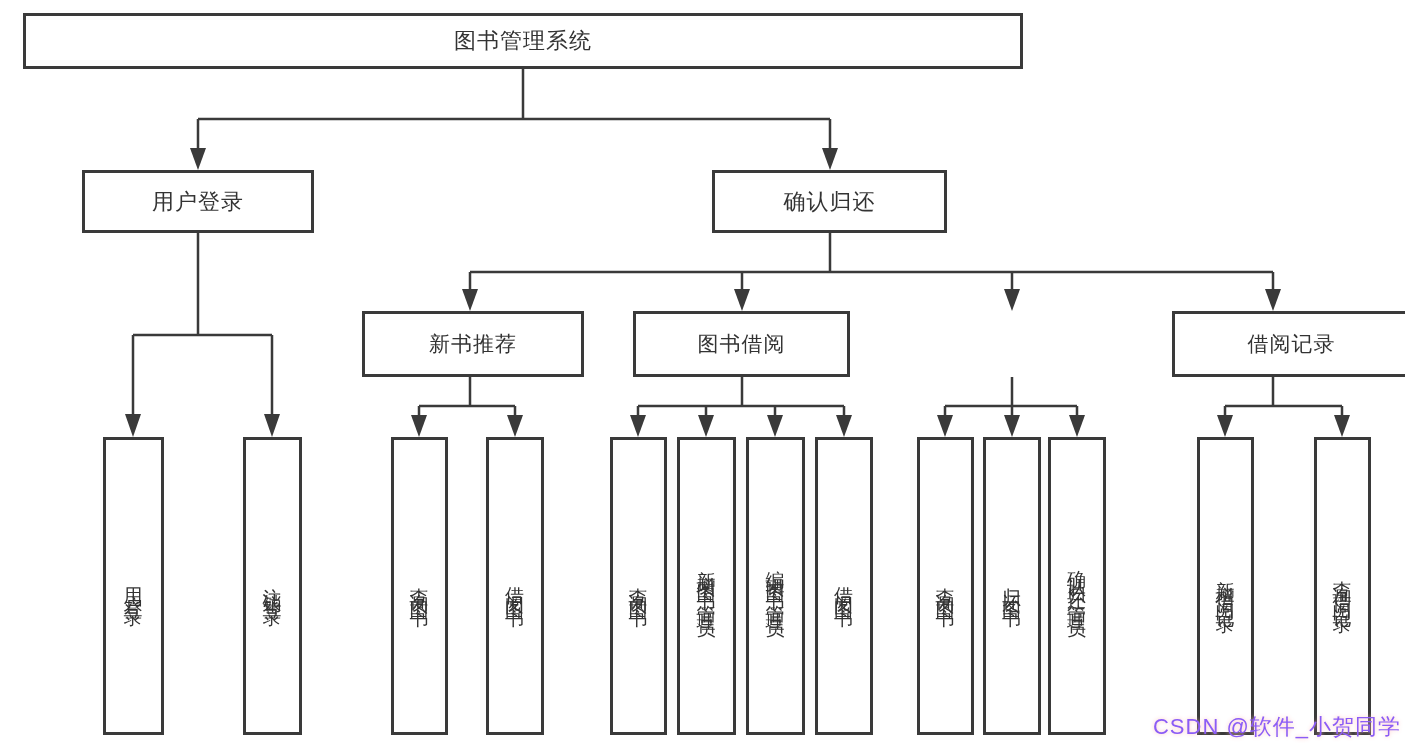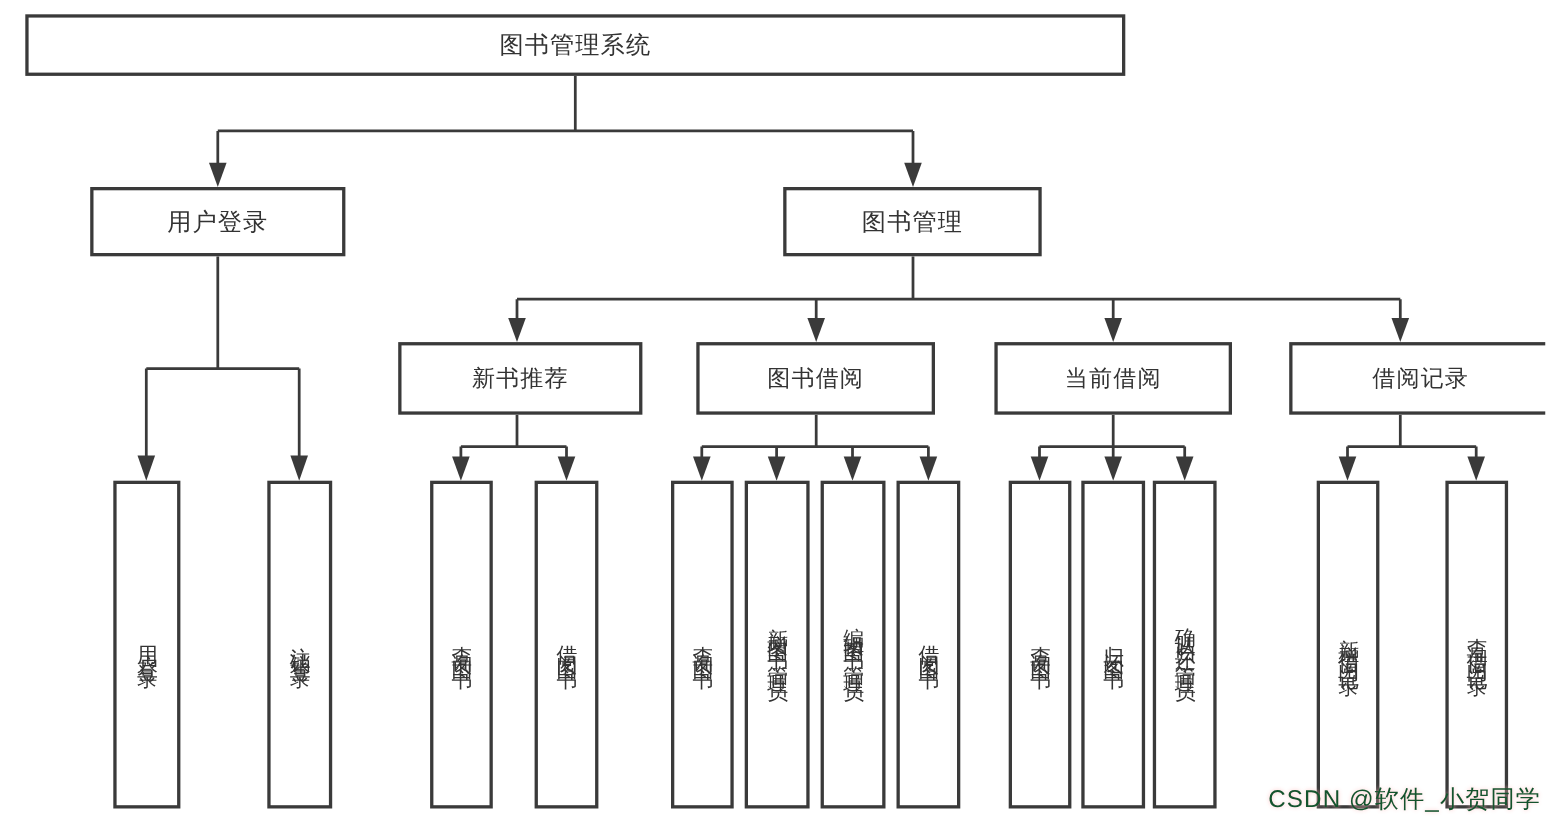--- a/index.html
+++ b/index.html
@@ -43,21 +43,21 @@
     writing-mode: vertical-rl;
     text-orientation: mixed;
     letter-spacing: 7px;
     line-height: 1;
   }
   #watermark {
     position: absolute;
     top: 712px;
     right: 4px;
     font-size: 22px;
-    color: #14532d;
+    color: #8b5cf6;
     letter-spacing: 1px;
     text-shadow: 0 0 4px rgba(255, 190, 190, 0.9);
     white-space: nowrap;
   }
 </style>
 </head>
 <body>
 
 <div id="canvas">
 
@@ -109,31 +109,28 @@
   </svg>
 
   <div class="node h-root" style="left:23px; top:13px; width:1000px; height:56px;">
     <span>图书管理系统</span>
   </div>
 
   <div class="node h-l2" style="left:82px; top:170px; width:232px; height:63px;">
     <span>用户登录</span>
   </div>
   <div class="node h-l2" style="left:712px; top:170px; width:235px; height:63px;">
-    <span>图书管理</span>
+    <span>确认归还</span>
   </div>
 
   <div class="node h-l3" style="left:362px; top:311px; width:222px; height:66px;">
     <span>新书推荐</span>
   </div>
   <div class="node h-l3" style="left:633px; top:311px; width:217px; height:66px;">
     <span>图书借阅</span>
-  </div>
-  <div class="node h-l3" style="left:904px; top:311px; width:216px; height:66px;">
-    <span>当前借阅</span>
   </div>
   <div class="node h-l3" style="left:1172px; top:311px; width:239px; height:66px;">
     <span>借阅记录</span>
   </div>
 
   <div class="node leaf" style="left:103px; width:61px;">
     <span>用户登录</span>
   </div>
   <div class="node leaf" style="left:243px; width:59px;">
     <span>注销登录</span>

